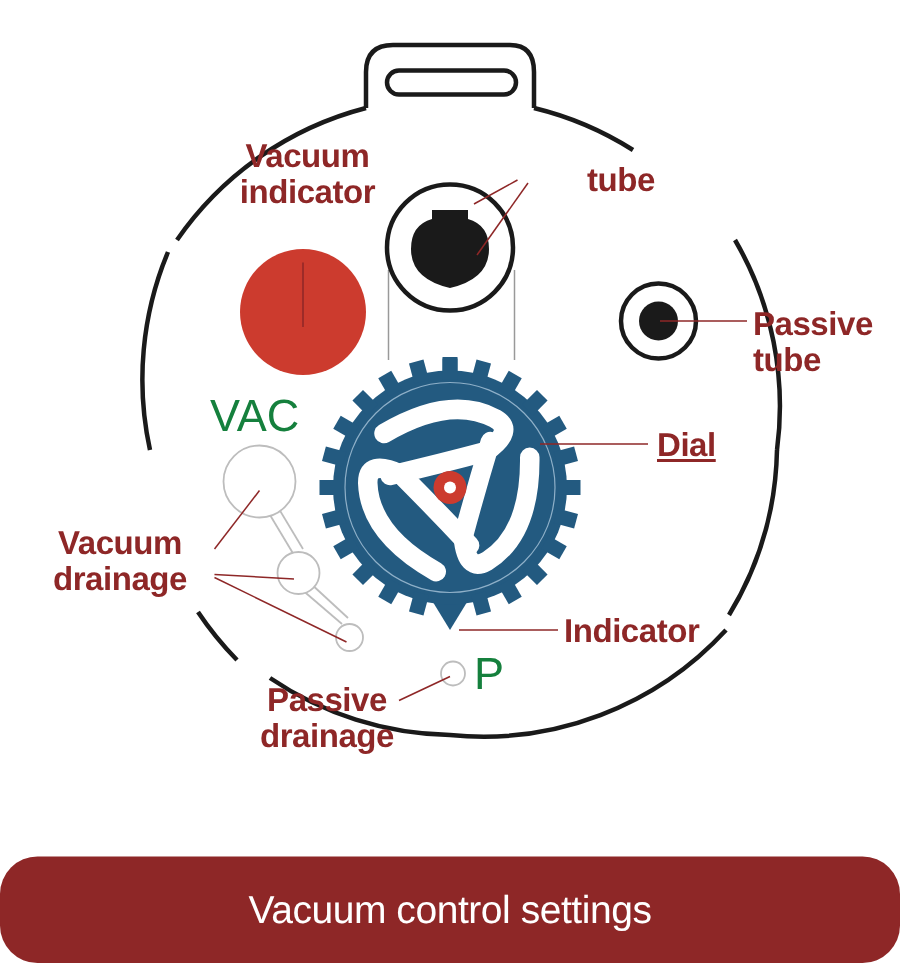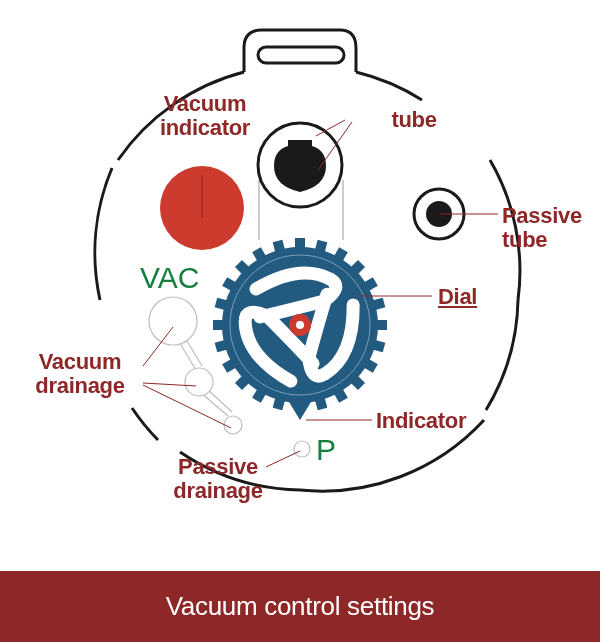--- a/index.html
+++ b/index.html
@@ -1,21 +1,21 @@
 <!DOCTYPE html>
 <html><head>
 <meta charset="utf-8">
 <style>
   html, body { margin: 0; padding: 0; background: #ffffff; }
   body { width: 600px; height: 642px; position: relative; overflow: hidden; font-family: "Liberation Sans", sans-serif; }
   .diagram { position: absolute; left: 0; top: 0; width: 600px; height: 568px; }
   .diagram svg { display: block; }
   .lbl { position: absolute; color: #8e2727; font-weight: bold; font-size: 22px; line-height: 24px; font-family: "Liberation Sans", sans-serif; letter-spacing: -0.3px; }
   .mark { position: absolute; color: #15803d; font-size: 30px; line-height: 30px; font-family: "Liberation Sans", sans-serif; }
-  .footer { position: absolute; left: 0; top: 571px; width: 600px; height: 71px; background: #8e2727; display: flex; align-items: center; justify-content: center; }
+  .footer { position: absolute; left: 0; top: 571px; width: 600px; height: 71px; background: #8e2727; display: flex; align-items: center; justify-content: center; border-radius: 25px; }
   .footer span { color: #ffffff; font-size: 26px; font-family: "Liberation Sans", sans-serif; letter-spacing: -0.3px; }
 </style>
 </head>
 <body>
 
 <div class="diagram">
   <svg width="600" height="568" viewBox="0 0 600 568" xmlns="http://www.w3.org/2000/svg">
 
     <g fill="none" stroke="#1a1a1a" stroke-width="3">
       <path d="M 244 72 A 220 220 0 0 0 118 160"></path>

